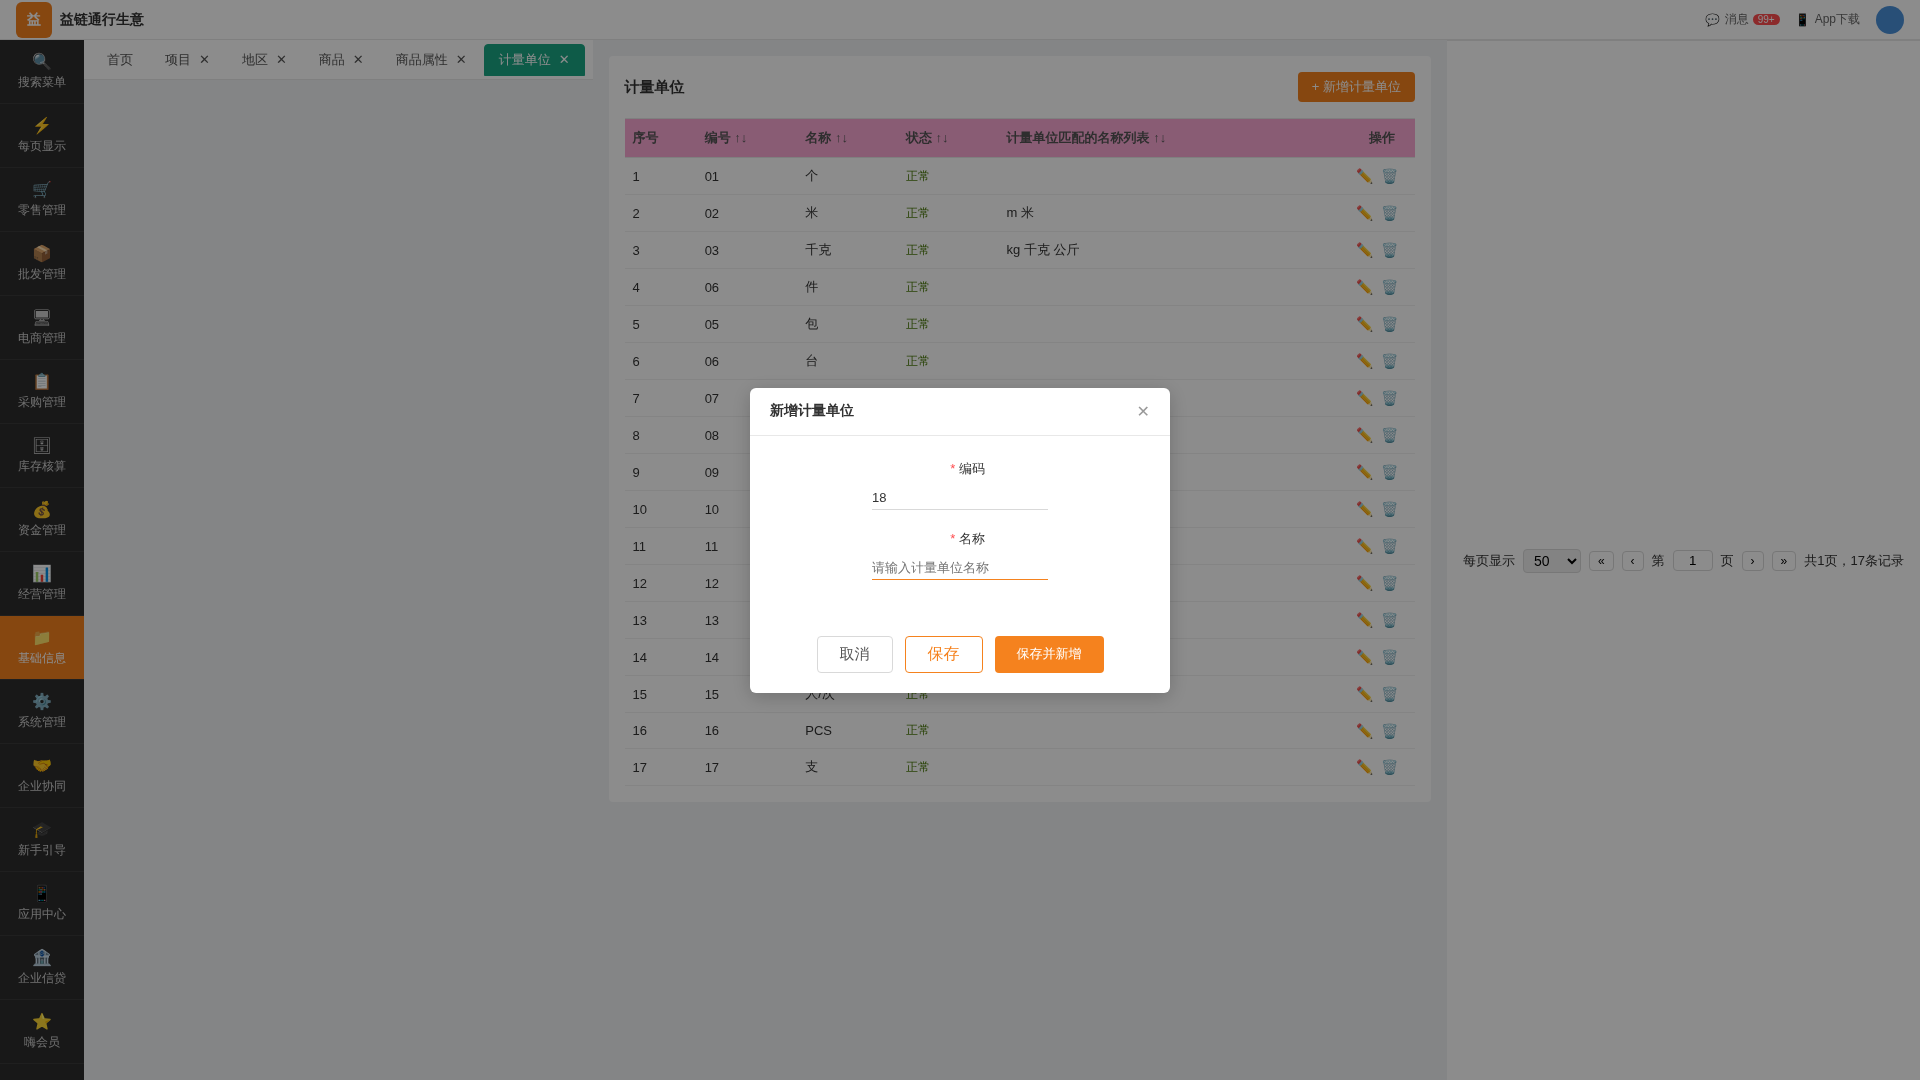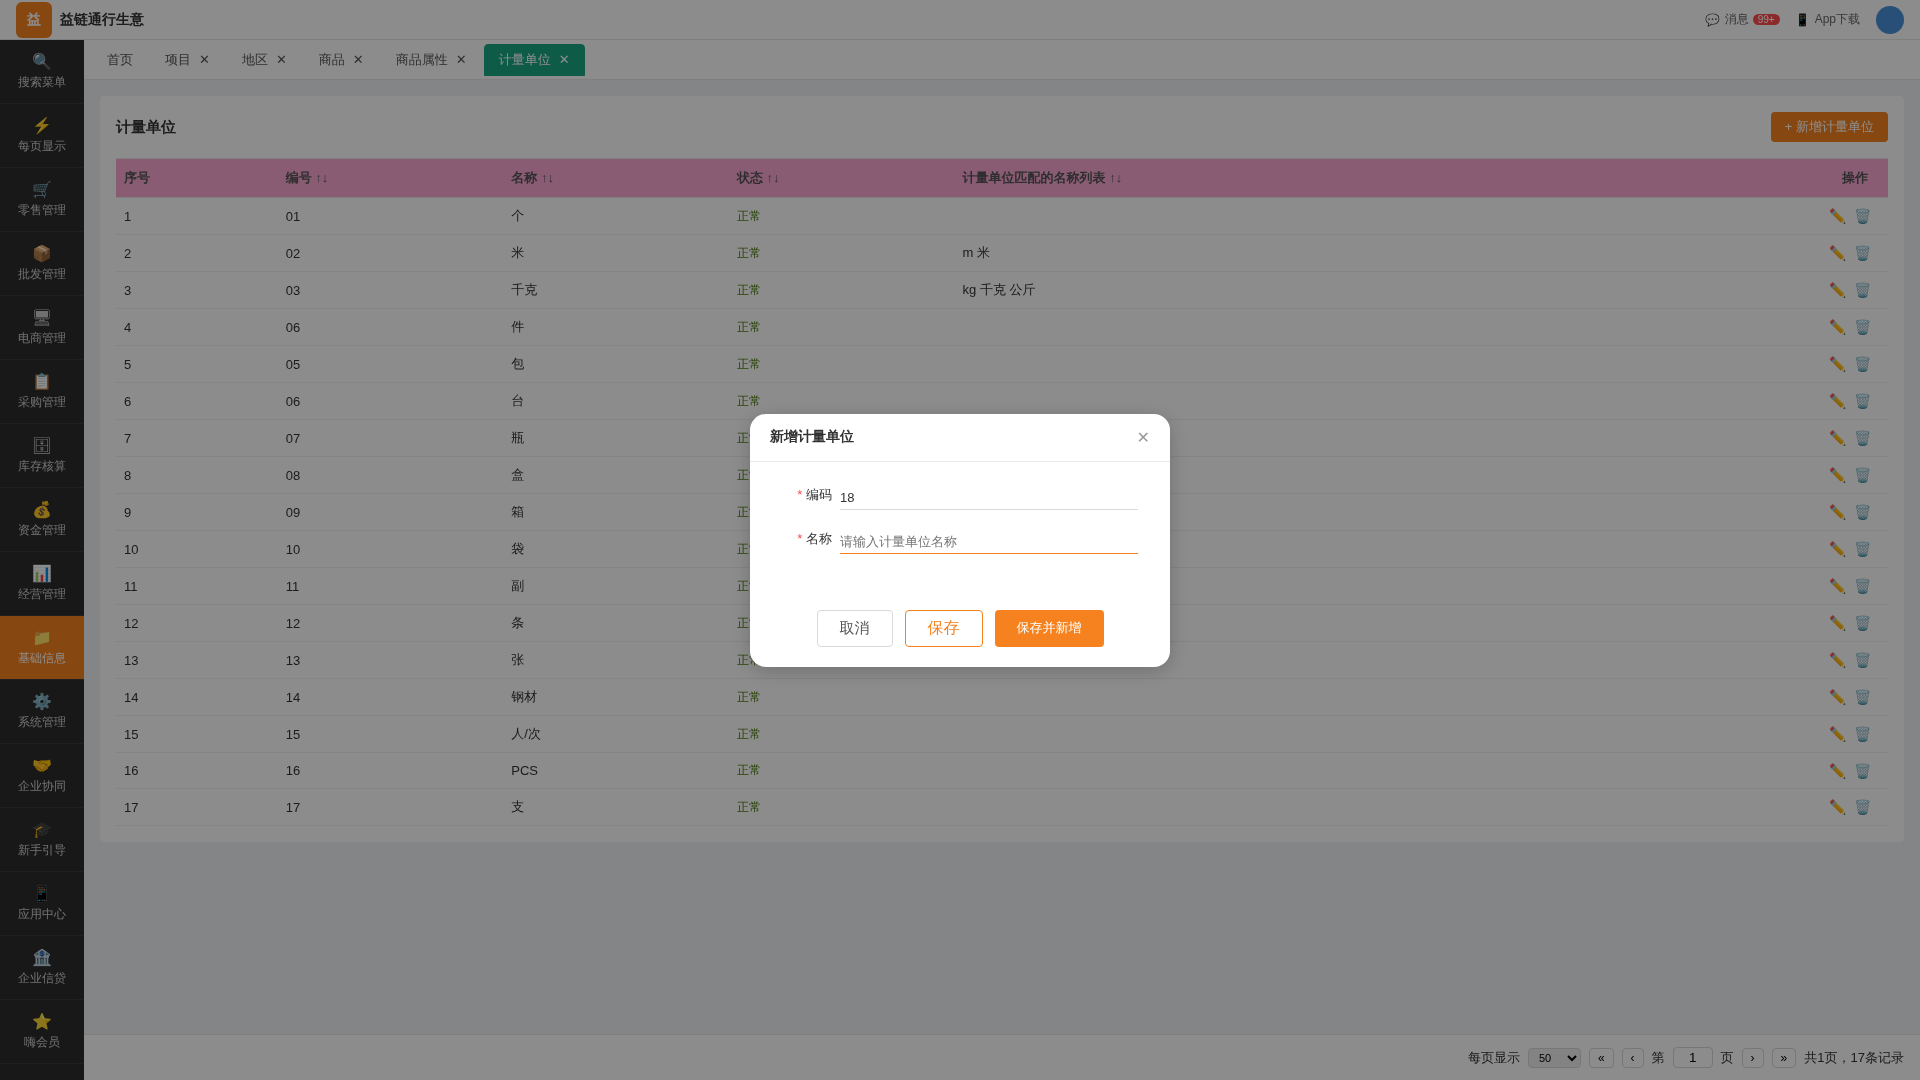--- a/index.html
+++ b/index.html
@@ -46,21 +46,21 @@
       cursor: pointer;
       font-size: 12px;
       text-align: center;
       border-bottom: 1px solid #3a3a3a;
       gap: 3px;
     }
     .sidebar-item.active { background: #f5821e; color: #fff; }
     .sidebar-item .s-icon { font-size: 16px; }
 
     
-    .content-area { flex: 1; display: flex; flex-direction: column; overflow: hidden; }
+    .content-area { flex: 1; display: flex; flex-direction: row; overflow: hidden; }
 
     
     .tab-bar {
       height: 40px;
       background: #fff;
       display: flex;
       align-items: center;
       border-bottom: 1px solid #e8e8e8;
       flex-shrink: 0;
       padding: 0 8px;
@@ -134,55 +134,57 @@
       display: flex;
       justify-content: flex-end;
       align-items: center;
       padding: 12px 16px;
       background: #fff;
       border-top: 1px solid #e8e8e8;
       gap: 8px;
       font-size: 13px;
       flex-shrink: 0;
     }
-    .pagination select { border: 1px solid #d9d9d9; border-radius: 4px; padding: 2px 6px; font-size: 11px; }
+    .pagination select { border: 1px solid #d9d9d9; border-radius: 4px; padding: 2px 6px; font-size: 14px; }
     .pagination-btn { border: 1px solid #d9d9d9; background: #fff; border-radius: 4px; padding: 2px 8px; cursor: pointer; font-size: 12px; }
     .page-num-input { width: 40px; border: 1px solid #d9d9d9; border-radius: 4px; text-align: center; padding: 2px 4px; }
 
     
     .modal-overlay {
       position: fixed;
       top: 0; left: 0; right: 0; bottom: 0;
       background: rgba(0,0,0,0.45);
       z-index: 1000;
       display: flex;
       align-items: center;
       justify-content: center;
     }
     .modal {
       background: #fff;
-      border-radius: 16px;
+      border-radius: 6px;
       width: 420px;
       box-shadow: 0 4px 20px rgba(0,0,0,0.2);
       overflow: hidden;
     }
     .modal-header {
       padding: 14px 20px;
       border-bottom: 1px solid #e8e8e8;
       display: flex;
       justify-content: space-between;
       align-items: center;
     }
     .modal-title { font-size: 14px; font-weight: bold; color: #333; }
     .modal-close { cursor: pointer; color: #999; font-size: 16px; }
     .modal-body { padding: 24px 32px; }
     .form-row {
       display: flex;
+      align-items: center;
       margin-bottom: 20px;
       gap: 8px;
+      flex-direction: column;
     }
     .form-label {
       width: 50px;
       text-align: right;
       color: #333;
       font-size: 13px;
       flex-shrink: 0;
     }
     .form-input {
       flex: 1;

